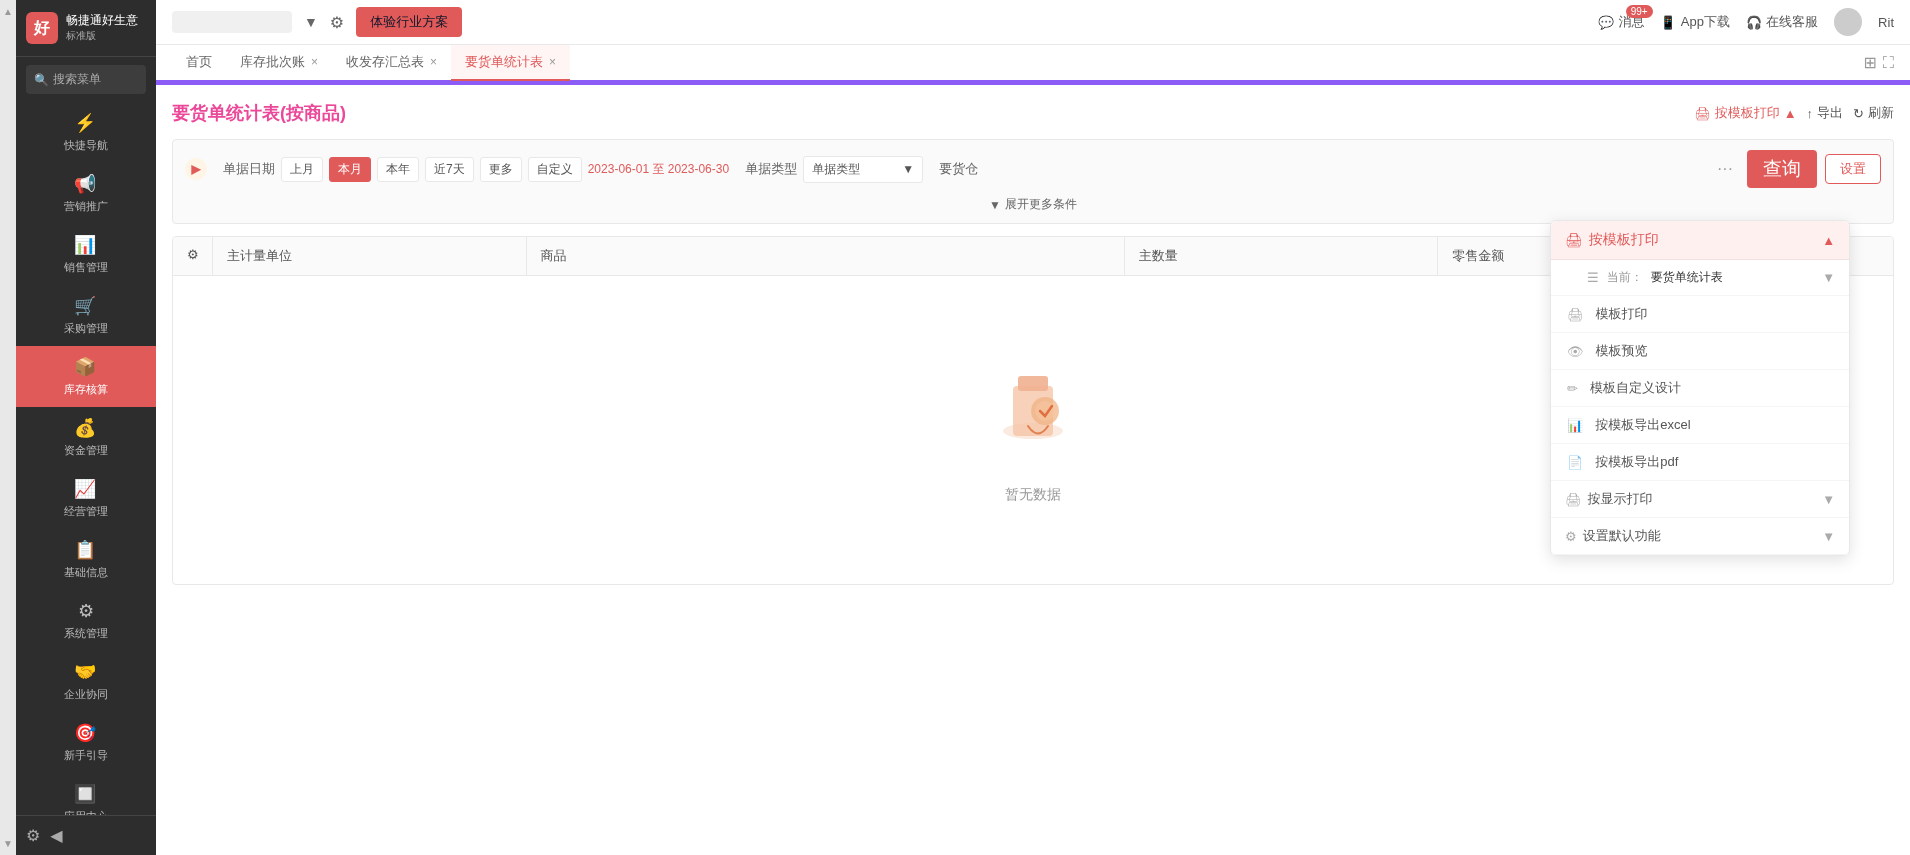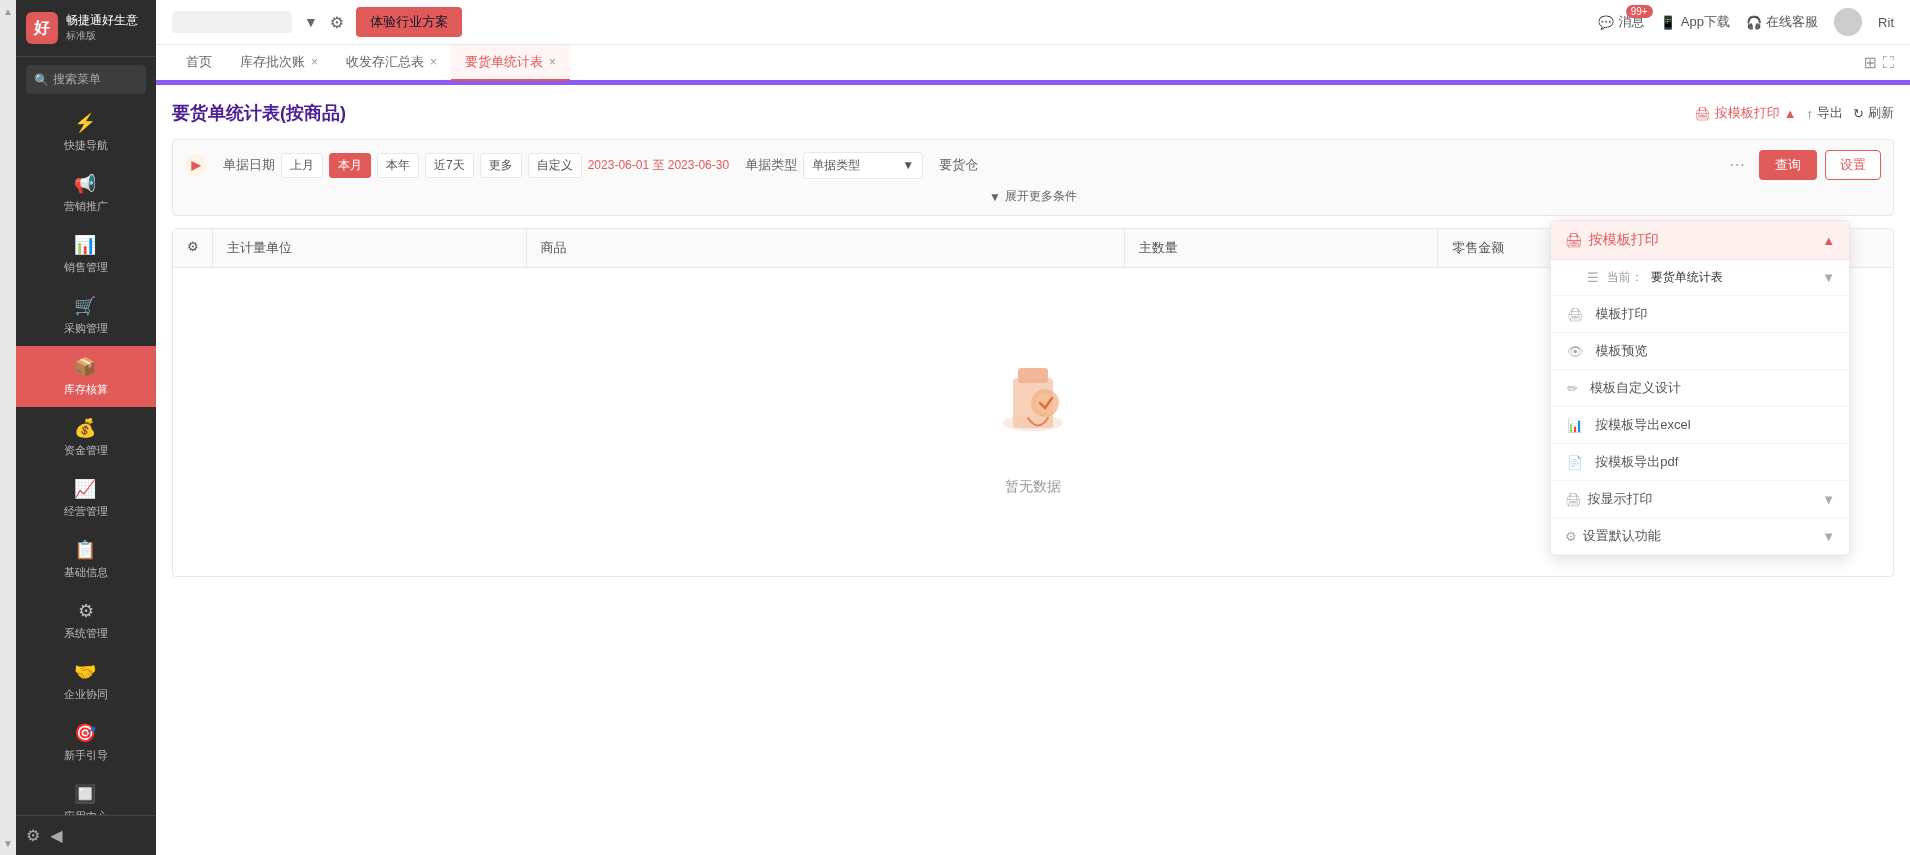--- a/index.html
+++ b/index.html
@@ -45,21 +45,21 @@
     .tab-close { color: #999; font-size: 12px; cursor: pointer; }
     .tab-expand { margin-left: auto; cursor: pointer; color: #999; font-size: 16px; }
     .tab-fullscreen { cursor: pointer; color: #999; font-size: 16px; }
 
     
     .content { flex: 1; overflow: auto; padding: 0; background: #f5f5f5; position: relative; }
     .page-container { background: #fff; margin: 0; padding: 16px; min-height: 100%; }
 
     
     .page-header { display: flex; align-items: center; justify-content: space-between; margin-bottom: 14px; }
-    .page-title { font-size: 18px; font-weight: bold; color: #4c1d95; }
+    .page-title { font-size: 18px; font-weight: bold; color: #ec4899; }
     .page-actions { display: flex; align-items: center; gap: 10px; }
     .print-btn { color: #e05a5a; border: none; background: none; cursor: pointer; display: flex; align-items: center; gap: 4px; font-size: 13px; }
     .export-btn { color: #555; border: none; background: none; cursor: pointer; display: flex; align-items: center; gap: 4px; font-size: 13px; }
     .refresh-btn { color: #555; border: none; background: none; cursor: pointer; display: flex; align-items: center; gap: 4px; font-size: 13px; }
 
     
     .filter-area { border: 1px solid #e8e8e8; border-radius: 4px; padding: 10px 12px; margin-bottom: 12px; background: #fafafa; }
     .filter-row { display: flex; align-items: center; gap: 16px; flex-wrap: wrap; }
     .filter-item { display: flex; align-items: center; gap: 6px; }
     .filter-label { color: #666; font-size: 13px; white-space: nowrap; }
@@ -89,21 +89,21 @@
     .dropdown-menu { position: absolute; top: 135px; right: 60px; width: 300px; background: white; border: 1px solid #e8e8e8; border-radius: 6px; box-shadow: 0 4px 16px rgba(0,0,0,0.12); z-index: 1000; }
     .dropdown-header { background: #fff0f0; padding: 10px 14px; border-radius: 6px 6px 0 0; display: flex; align-items: center; justify-content: space-between; border-bottom: 1px solid #f5e0e0; }
     .dropdown-header-title { color: #e05a5a; font-size: 14px; font-weight: 500; display: flex; align-items: center; gap: 6px; }
     .dropdown-header-arrow { color: #e05a5a; cursor: pointer; }
     .dropdown-item { padding: 9px 14px 9px 36px; color: #555; font-size: 13px; cursor: pointer; display: flex; align-items: center; gap: 8px; border-bottom: 1px solid #f5f5f5; }
     .dropdown-item:last-child { border-bottom: none; }
     .dropdown-item-sub { padding: 9px 14px; color: #555; font-size: 13px; cursor: pointer; display: flex; align-items: center; justify-content: space-between; border-bottom: 1px solid #f5f5f5; }
     .current-label { color: #999; font-size: 12px; }
     .current-value { color: #333; font-size: 12px; }
 
-    .action-btn-query { background: #e05a5a; color: white; border: none; border-radius: 4px; padding: 6px 16px; cursor: pointer; font-size: 13px; }
+    .action-btn-query { background: #e05a5a; color: white; border: none; border-radius: 4px; padding: 6px 16px; cursor: pointer; font-size: 19px; }
     .action-btn-settings { background: white; color: #e05a5a; border: 1px solid #e05a5a; border-radius: 4px; padding: 5px 14px; cursor: pointer; font-size: 13px; }
     .more-icon { color: #999; cursor: pointer; font-size: 16px; margin-right: 6px; }
   </style>
 </head>
 <body>
 
 <div style="display:flex; flex-direction:column; width:16px; background:#e8e8e8; flex-shrink:0; align-items:center; justify-content:space-between; padding:4px 0;">
   <div class="scroll-arrow">▲</div>
   <div class="scroll-arrow">▼</div>
 </div>

